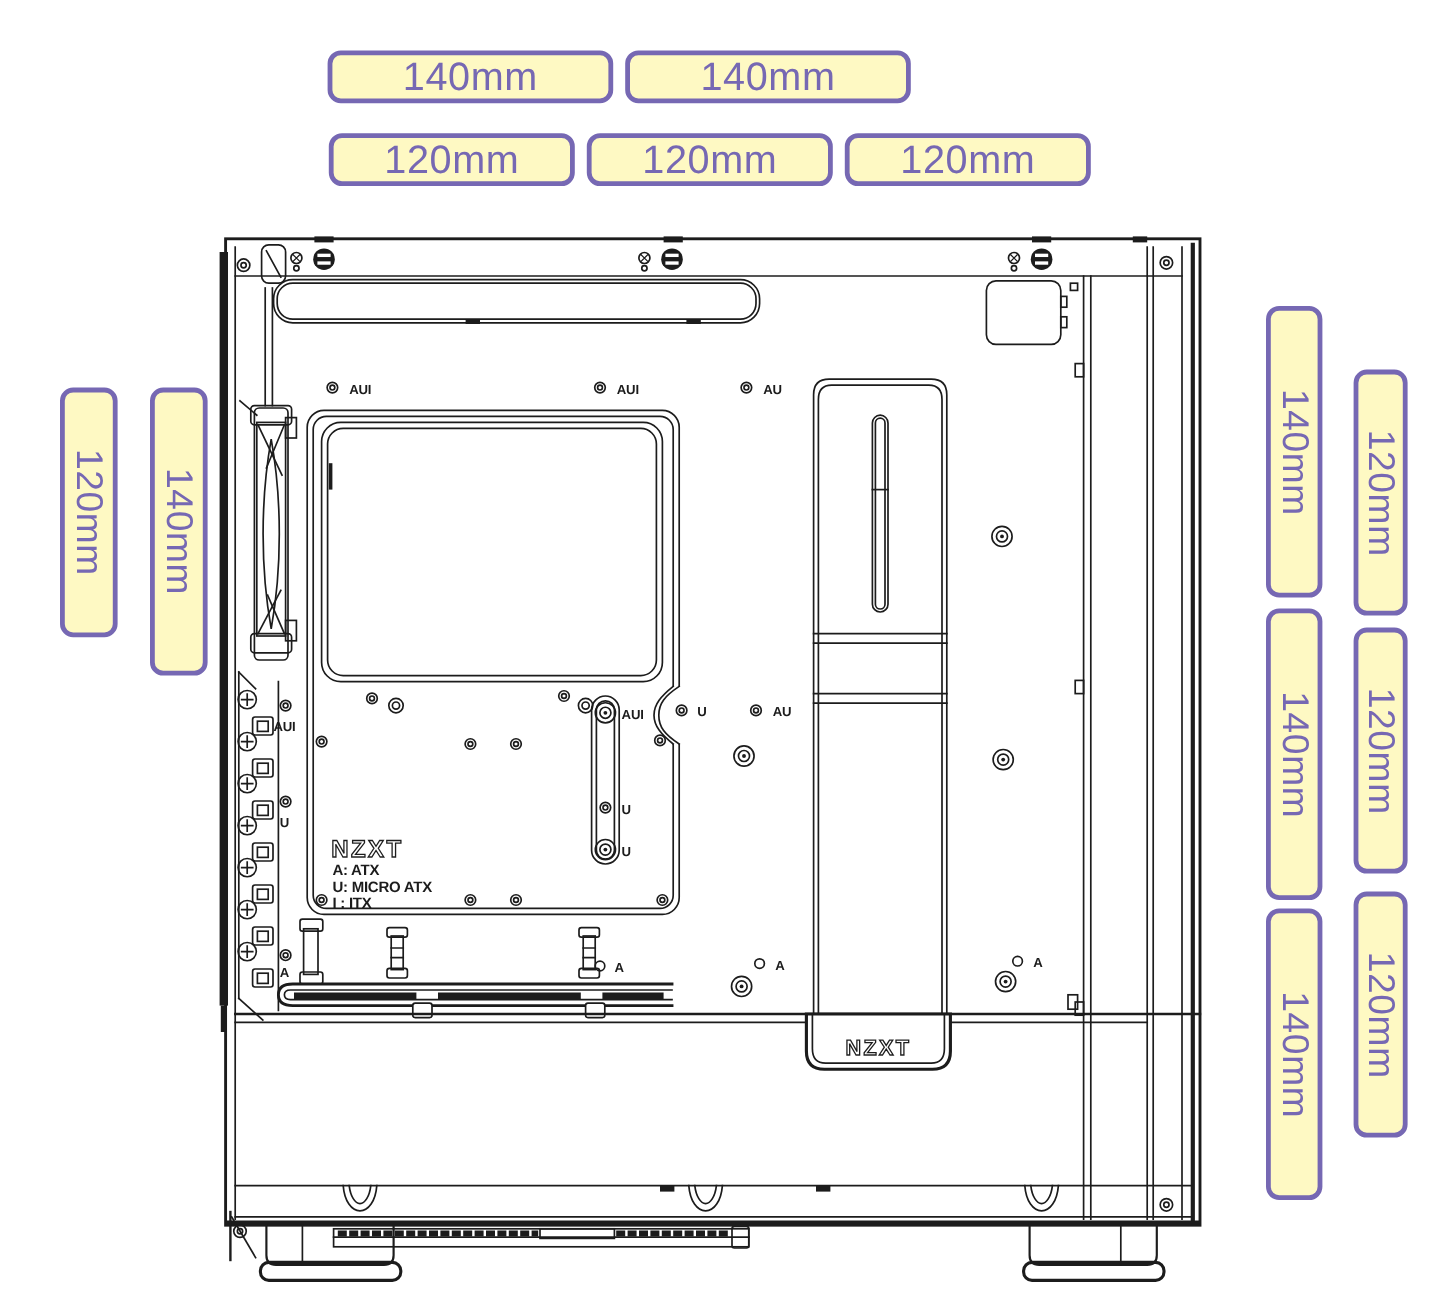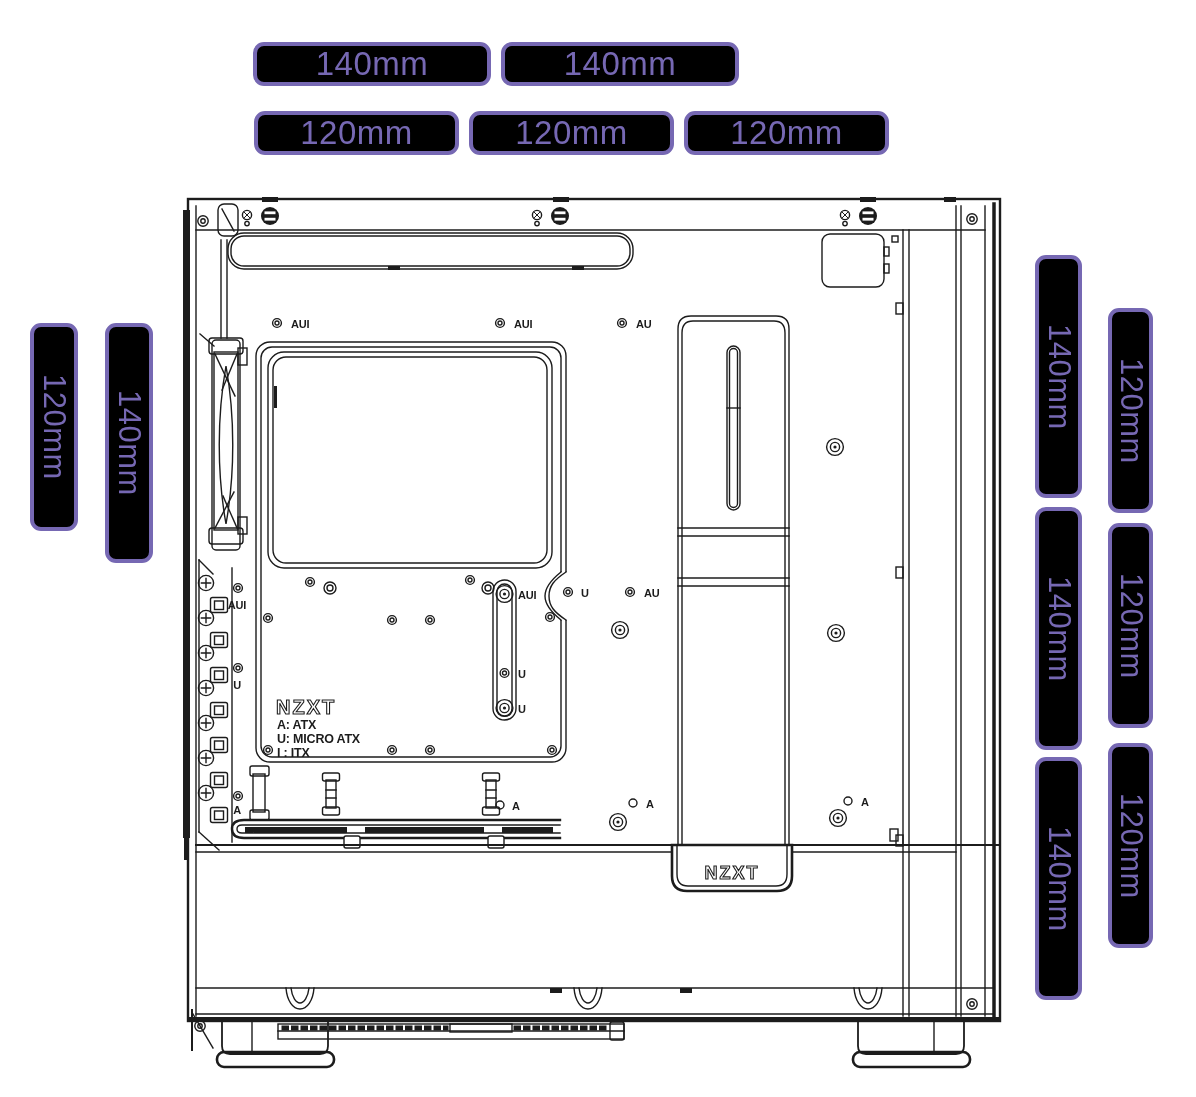--- a/index.html
+++ b/index.html
@@ -4,22 +4,22 @@
 <style>
   :root { --accent:#7668B3; --ink:#1C1C1C; }
   * { box-sizing: border-box; }
   html,body { margin:0; padding:0; background:#fff; }
   .stage {
     position:relative; width:1196px; height:1097px; background:#fff;
     font-family:"Liberation Sans", sans-serif; overflow:hidden;
   }
   .pill {
     position:absolute; border:4px solid var(--accent); border-radius:11px;
-    background:#000000; color:var(--accent);
-    display:flex; align-items:center; justify-content:center;
+    background:#fef9c3; color:var(--accent);
+    display:flex; align-items:center; justify-content:center;margin-left:20px;
   }
   .pill.h { font-size:33px; letter-spacing:0.5px; }
   .pill.v span {
     display:block; transform:rotate(90deg); white-space:nowrap;
     font-size:31px; letter-spacing:0.5px;
   }
   svg.case { position:absolute; left:0; top:0; color:var(--ink); }
   svg.case text { font-family:"Liberation Sans", sans-serif; }
   .lbl { font-size:11px; font-weight:bold; fill:var(--ink); letter-spacing:-0.2px; }
   .legend { font-size:12.5px; font-weight:bold; fill:var(--ink); letter-spacing:-0.2px; }

